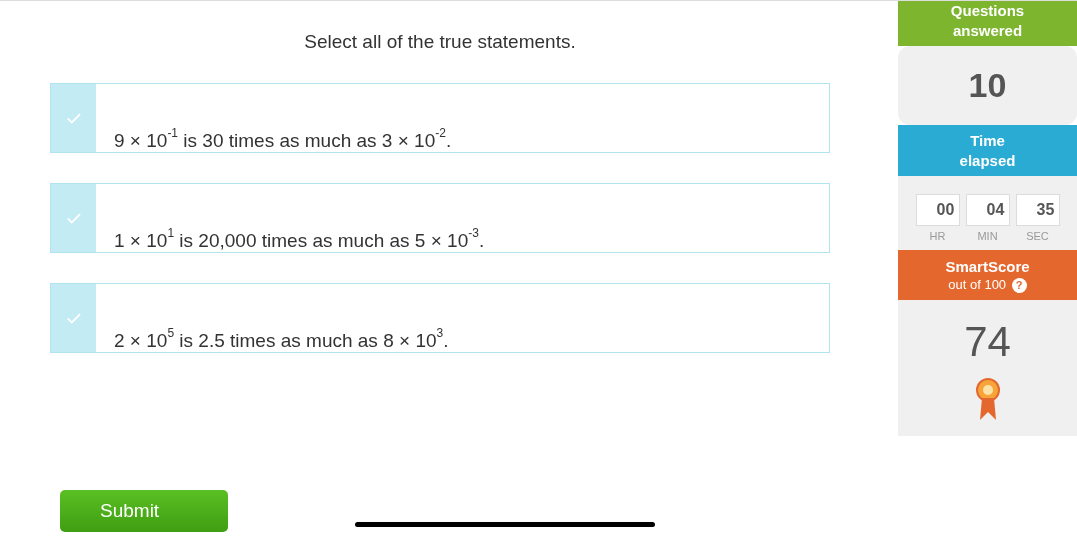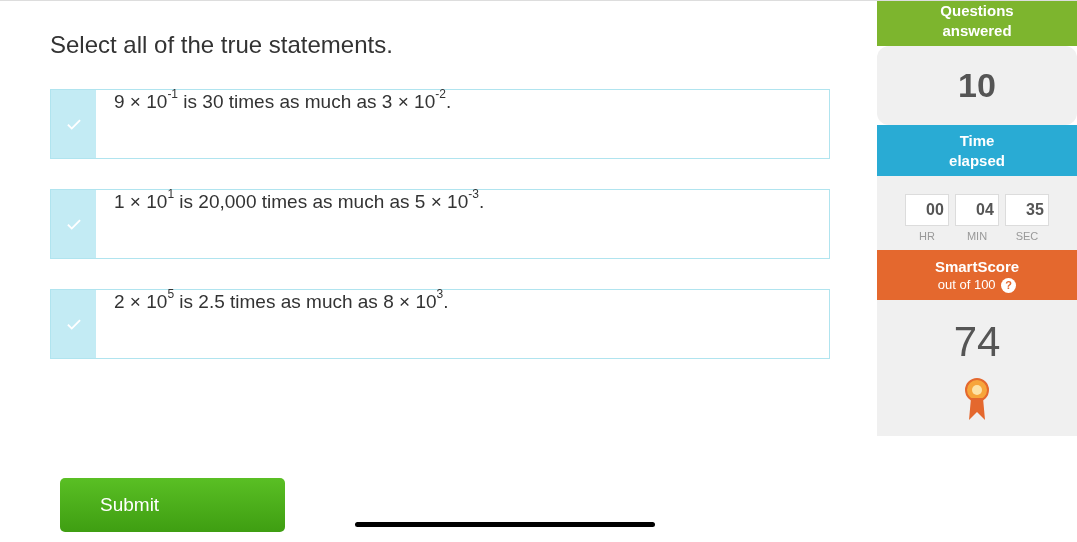--- a/index.html
+++ b/index.html
@@ -13,23 +13,24 @@
       border-top: 1px solid #ddd;
     }
     .main {
       position: absolute;
       left: 0;
       top: 0;
       width: 880px;
       padding: 30px 50px;
     }
     .prompt {
-      font-size: 24px;
+      font-size: 19px;
       color: #333;
       margin-bottom: 30px;
+      text-align: center;
     }
     .options {
       display: flex;
       flex-direction: column;
       gap: 30px;
     }
     .option {
       display: flex;
       border: 1px solid #b0e4ef;
       height: 70px;
@@ -41,21 +42,21 @@
       display: flex;
       align-items: center;
       justify-content: center;
       flex-shrink: 0;
     }
     .check-box svg { width: 18px; height: 18px; }
     .option-body {
       flex: 1;
       background: #fff;
       display: flex;
-      align-items: flex-start;
+      align-items: flex-end;
       padding-left: 18px;
       font-size: 19px;
       color: #333;
       font-family: Verdana, Geneva, sans-serif;
     }
     .option-body sup {
       font-size: 12px;
       vertical-align: super;
       position: relative;
       top: -3px;
@@ -63,41 +64,41 @@
     .submit-btn {
       position: absolute;
       left: 60px;
       bottom: 10px;
       background: #4aab1a;
       background: linear-gradient(#5abf24, #3f9e12);
       color: #fff;
       font-size: 19px;
       border: none;
       border-radius: 5px;
-      padding: 16px 0;
-      width: 225px;
+      padding: 10px 0;
+      width: 168px;
       text-align: left;
       padding-left: 40px;
       cursor: pointer;
       font-family: Verdana, Geneva, sans-serif;
     }
     .underline-bar {
       position: absolute;
       left: 355px;
       bottom: 15px;
       width: 300px;
       height: 5px;
       background: #000;
       border-radius: 3px;
     }
     .sidebar {
       position: absolute;
       right: 0;
       top: 0;
-      width: 200px;
+      width: 179px;
       display: flex;
       flex-direction: column;
     }
     .side-header {
       text-align: center;
       color: #fff;
       font-weight: bold;
       padding: 6px 0;
       font-size: 15px;
       line-height: 1.3;

